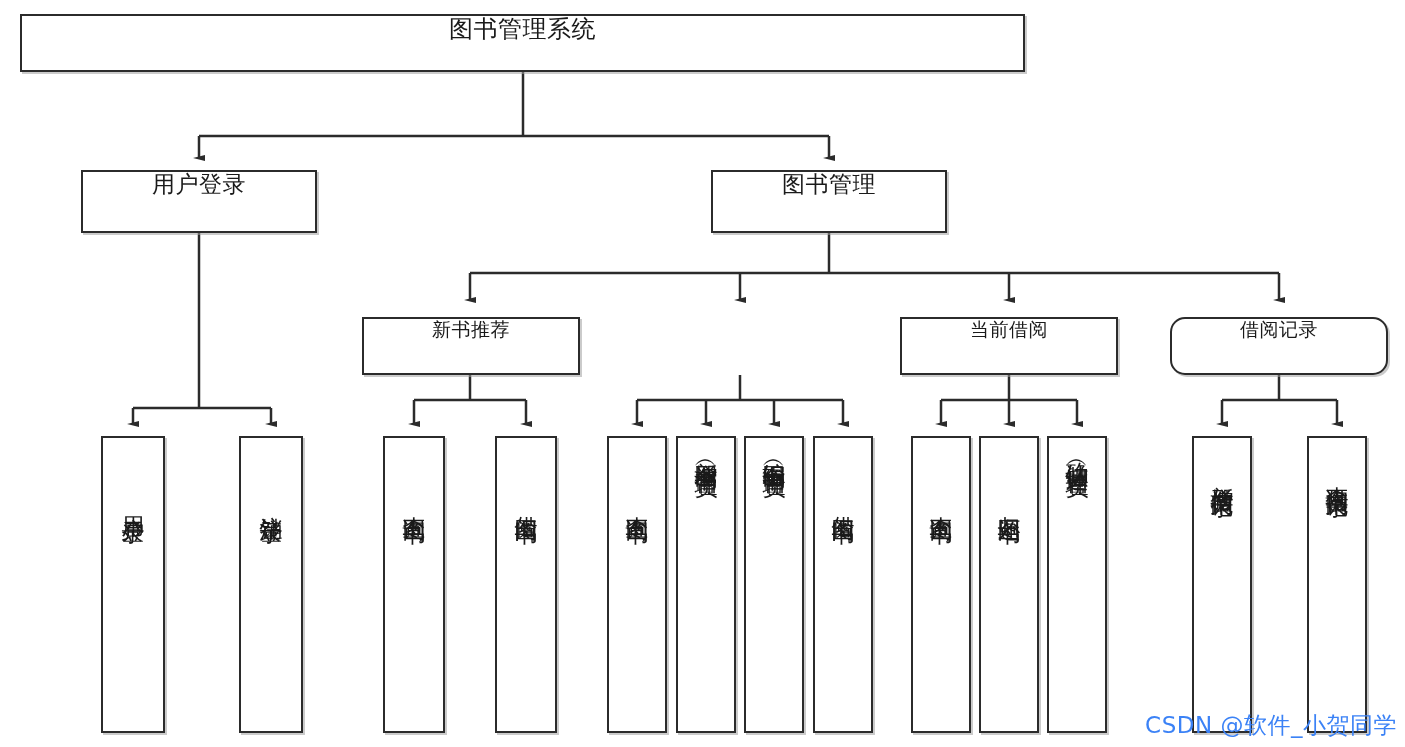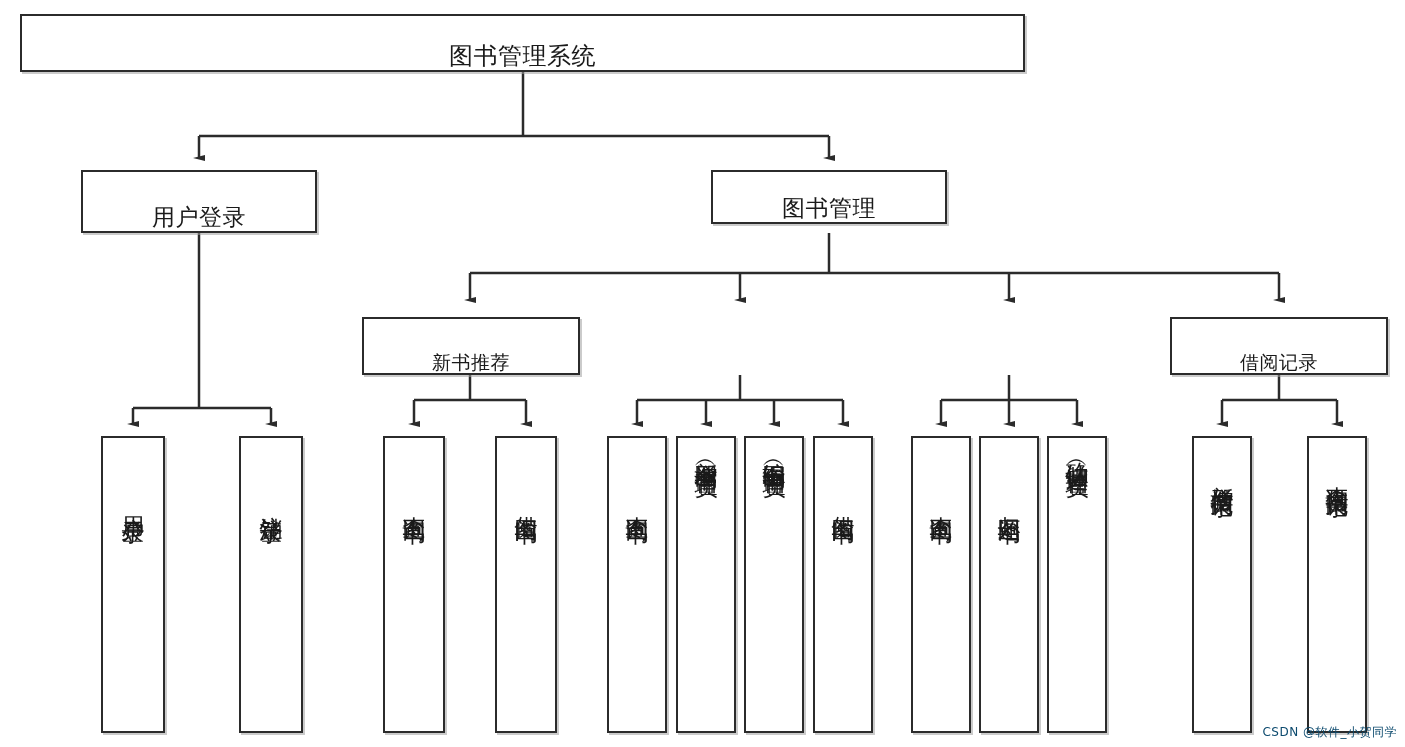--- a/index.html
+++ b/index.html
@@ -25,21 +25,21 @@
     height: 747px;
     pointer-events: none;
   }
   .node {
     position: absolute;
     box-sizing: border-box;
     background: #ffffff;
     border: 2px solid #2b2b2b;
     box-shadow: 2px 2px 0 rgba(160,160,160,0.55);
     display: flex;
-    align-items: flex-end;
+    align-items: flex-start;
     justify-content: center;
     color: #1a1a1a;
   }
   .node .label {
     display: block;
     text-align: center;
     line-height: 1.12;
     letter-spacing: 0.5px;
   }
   .node.root {
@@ -64,22 +64,22 @@
     text-orientation: upright;
     font-size: 23px;
     line-height: 1.25;
     letter-spacing: 2px;
     white-space: nowrap;
   }
   .watermark {
     position: absolute;
     right: 8px;
     bottom: 6px;
-    font-size: 12px;
-    color: #0c4a6e;
+    font-size: 23px;
+    color: #3b82f6;
     letter-spacing: 0.5px;
     white-space: nowrap;
   }
 </style>
 </head>
 <body>
 
 <div id="canvas">
 
   <svg class="lines" viewBox="0 0 1405 747">
@@ -132,28 +132,31 @@
     </g>
   </svg>
 
   <div class="node root" style="left:20px; top:14px; width:1005px; height:58px;">
     <span class="label">图书管理系统</span>
   </div>
 
   <div class="node level2" style="left:81px; top:170px; width:236px; height:63px;">
     <span class="label">用户登录</span>
   </div>
-  <div class="node level2" style="left:711px; top:170px; width:236px; height:54px;font-family:Liberation Serif, serif;">
+  <div class="node level2" style="left:711px; top:170px; width:236px; height:63px;font-family:Liberation Serif, serif;">
     <span class="label">图书管理</span>
   </div>
 
   <div class="node level3" style="left:362px; top:317px; width:218px; height:58px;">
     <span class="label">新书推荐</span>
   </div>
-  <div class="node level3" style="left:1170px; top:317px; width:218px; height:58px;">
+  <div class="node level3" style="left:900px; top:317px; width:218px; height:58px;">
+    <span class="label">当前借阅</span>
+  </div>
+  <div class="node level3" style="left:1170px; top:317px; width:218px; height:58px;border-radius:15px;">
     <span class="label">借阅记录</span>
   </div>
 
   <div class="node leaf" style="left:101px; top:436px; width:64px; height:297px; padding-top:60px;">
     <span class="label">用户登录</span>
   </div>
   <div class="node leaf" style="left:239px; top:436px; width:64px; height:297px; padding-top:60px;">
     <span class="label">注销登录</span>
   </div>
 

